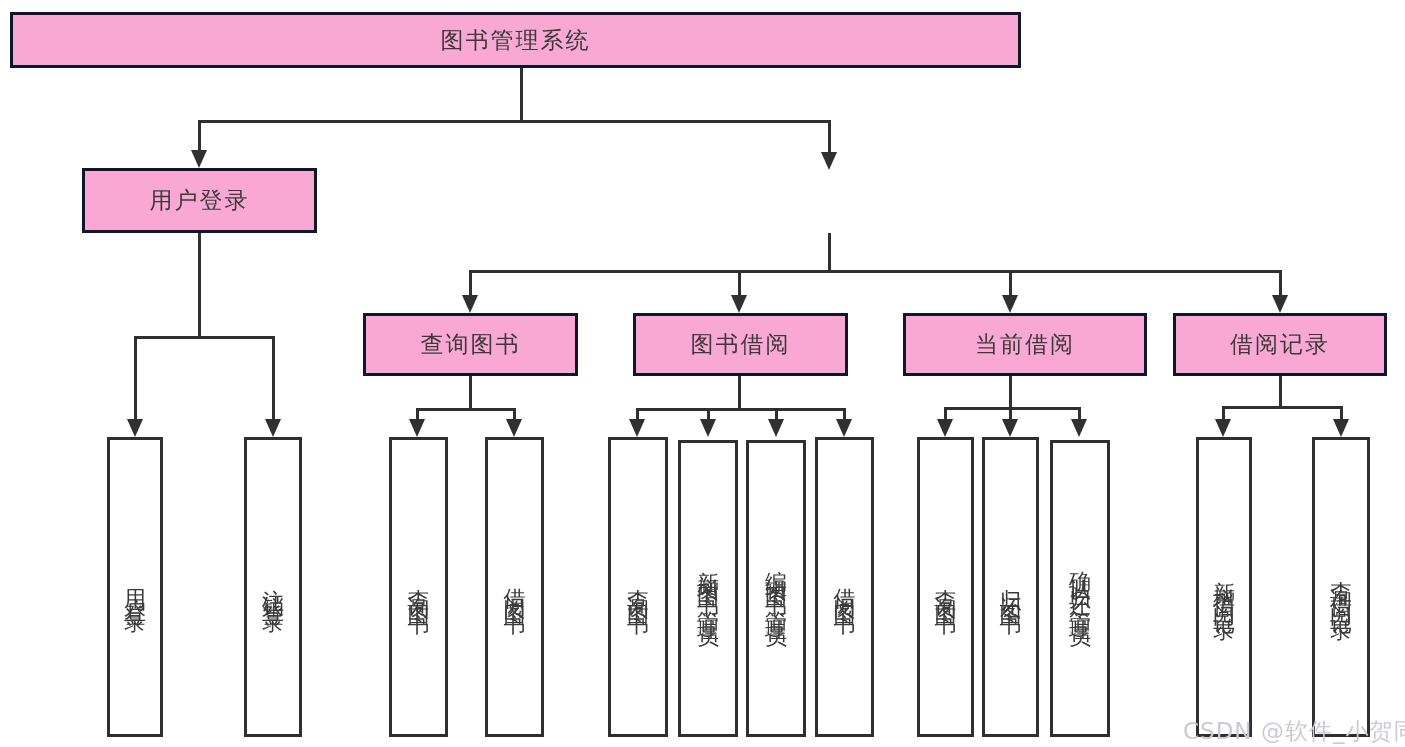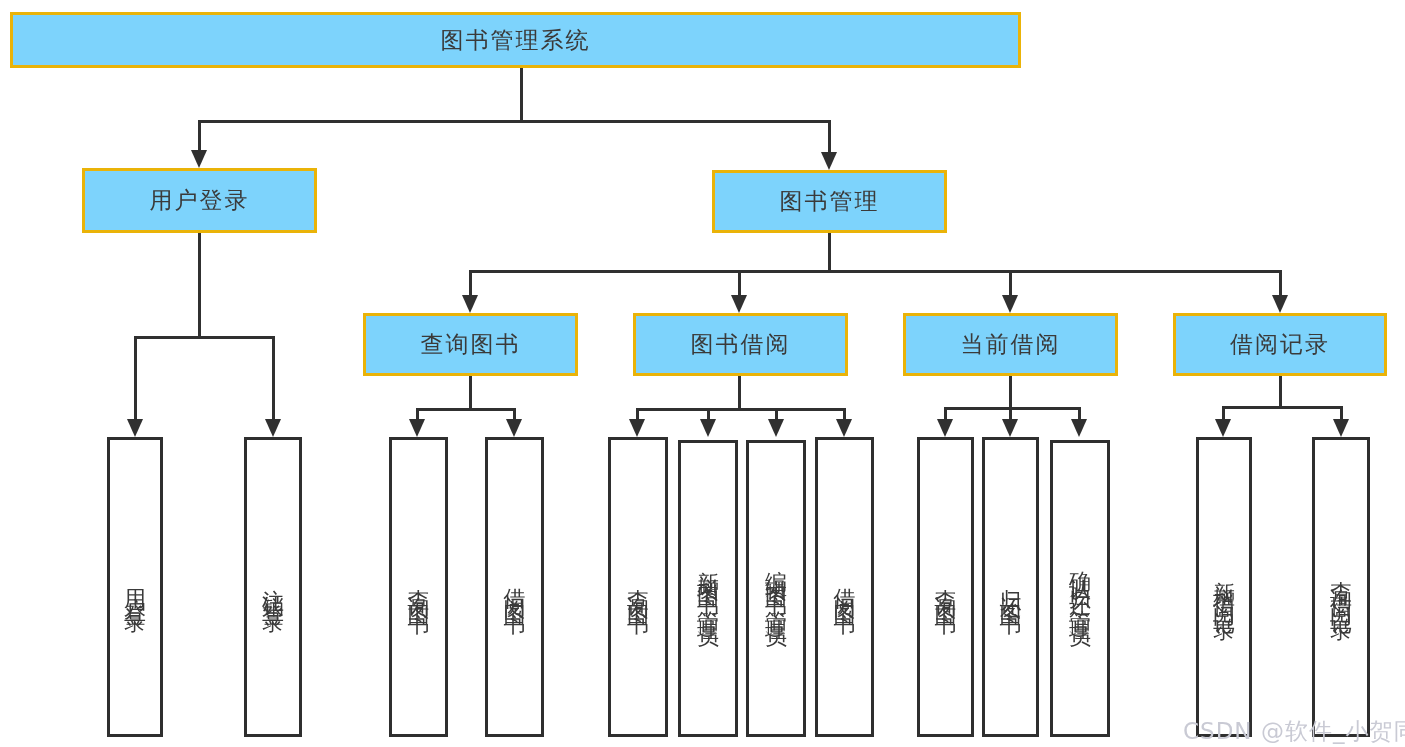--- a/index.html
+++ b/index.html
@@ -6,22 +6,22 @@
   #stage{
     position:relative;
     width:1405px;height:747px;
     background:#ffffff;
     font-family:"DejaVu Sans","Liberation Sans",sans-serif;
     overflow:hidden;
   }
   .box{
     position:absolute;
     box-sizing:border-box;
-    border:3px solid #eab308;
-    background:#7dd3fc;
+    border:3px solid #0f172a;
+    background:#f9a8d4;
     display:flex;align-items:center;justify-content:center;
     color:#3a3a3a;
     font-size:23px;
     letter-spacing:2px;
     white-space:nowrap;
   }
   .vbox{
     position:absolute;
     box-sizing:border-box;
     border:3px solid #2f2f2f;
@@ -65,23 +65,20 @@
   <div class="vline" style="left:520px;top:68px;height:52px;"></div>
   <div class="hline" style="left:198px;top:120px;width:633px;"></div>
   <div class="vline" style="left:198px;top:120px;height:30px;"></div>
   <div class="arrow" style="left:191px;top:150px;"></div>
   <div class="vline" style="left:828px;top:120px;height:32px;"></div>
   <div class="arrow" style="left:821px;top:152px;"></div>
 
   <div class="box" style="left:82px;top:168px;width:235px;height:65px;">
     <span>用户登录</span>
   </div>
-  <div class="box" style="left:712px;top:170px;width:235px;height:63px;">
-    <span>图书管理</span>
-  </div>
 
   <div class="vline" style="left:198px;top:233px;height:103px;"></div>
   <div class="hline" style="left:134px;top:336px;width:141px;"></div>
   <div class="vline" style="left:134px;top:336px;height:83px;"></div>
   <div class="arrow" style="left:127px;top:419px;"></div>
   <div class="vline" style="left:272px;top:336px;height:83px;"></div>
   <div class="arrow" style="left:265px;top:419px;"></div>
 
   <div class="vline" style="left:828px;top:233px;height:37px;"></div>
   <div class="hline" style="left:469px;top:270px;width:813px;"></div>
@@ -93,21 +90,21 @@
   <div class="arrow" style="left:1002px;top:295px;"></div>
   <div class="vline" style="left:1279px;top:270px;height:25px;"></div>
   <div class="arrow" style="left:1272px;top:295px;"></div>
 
   <div class="box" style="left:363px;top:313px;width:215px;height:63px;">
     <span>查询图书</span>
   </div>
   <div class="box" style="left:633px;top:313px;width:215px;height:63px;">
     <span>图书借阅</span>
   </div>
-  <div class="box" style="left:903px;top:313px;width:215px;height:63px;">
+  <div class="box" style="left:903px;top:313px;width:244px;height:63px;">
     <span>当前借阅</span>
   </div>
   <div class="box" style="left:1173px;top:313px;width:214px;height:63px;">
     <span>借阅记录</span>
   </div>
 
   <div class="vline" style="left:469px;top:376px;height:32px;"></div>
   <div class="hline" style="left:416px;top:408px;width:100px;"></div>
   <div class="vline" style="left:416px;top:408px;height:11px;"></div>
   <div class="arrow" style="left:409px;top:419px;"></div>

